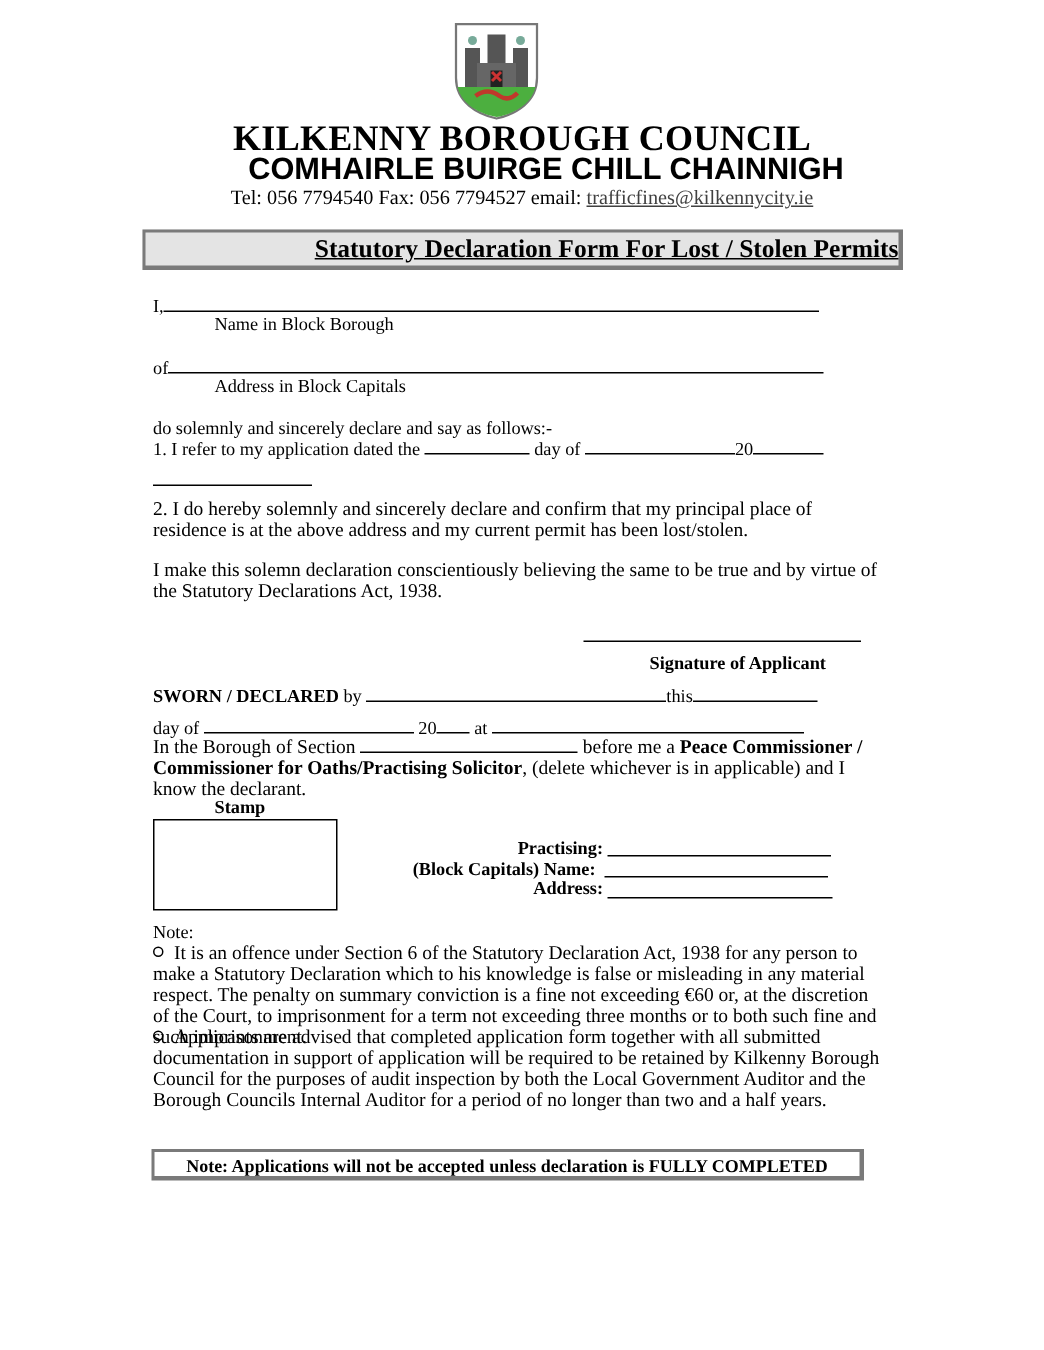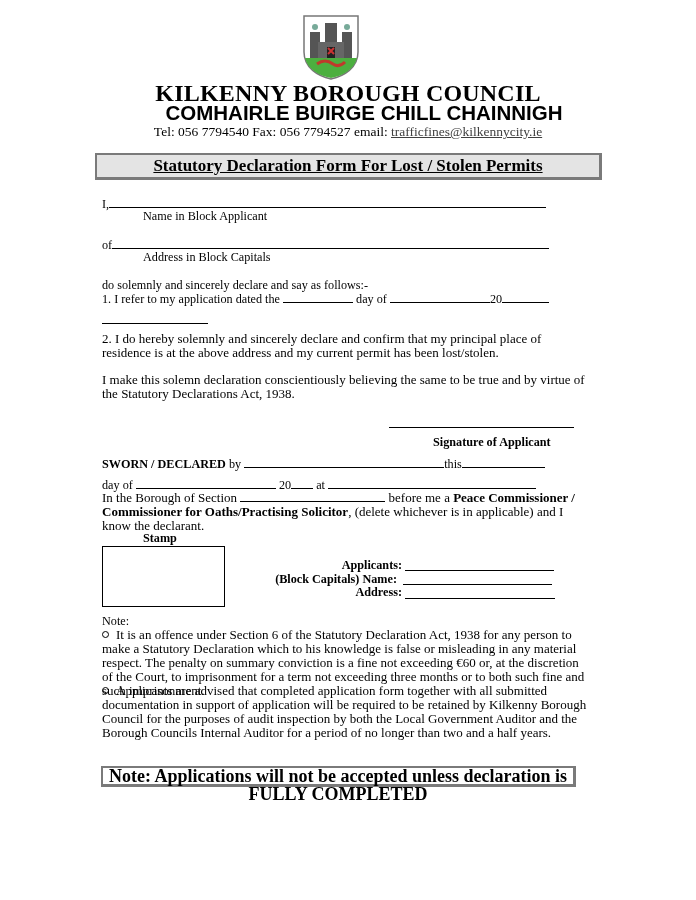--- a/index.html
+++ b/index.html
@@ -12,27 +12,27 @@
   .h1 { position:absolute; left:0; width:696px; text-align:center; top:82px;
         font-size:24px; font-weight:bold; line-height:22px; letter-spacing:0.2px; }
   .h2 { position:absolute; left:0; width:696px; text-align:center; top:101px;
         font-family:"Liberation Sans", "DejaVu Sans", sans-serif; font-size:20.5px;
         font-weight:bold; line-height:24px;padding-left:16px; }
   .contact { position:absolute; left:0; width:696px; text-align:center; top:124px;
         font-size:13.5px; line-height:16px; }
   .contact a { color:#404040; text-decoration:underline; }
   .titlebox { position:absolute; left:95px; top:153px; width:502px; height:22px;
         background:#e4e4e4; border:2px solid #7a7a7a; border-right-width:3px; border-bottom-width:3px;
-        text-align:center; }
+        text-align:right; }
   .titlebox span { font-size:17px; font-weight:bold; text-decoration:underline; line-height:22px; }
   .uline { display:inline-block; border-bottom:1px solid #000; height:11px; vertical-align:baseline; }
   .stamp { position:absolute; left:102px; top:546px; width:121px; height:59px; border:1px solid #000; }
   .notebox { position:absolute; left:101px; top:766px; width:470px; height:16px;
         border:2px solid #7a7a7a; border-right-width:3px; border-bottom-width:3px; text-align:center; }
-  .notebox span { font-size:18px; font-weight:bold; line-height:16px; }
+  .notebox span { font-size:12px; font-weight:bold; line-height:16px; }
   .bullet { display:inline-block; width:5px; height:5px; border:1.6px solid #000; border-radius:50%;
         margin-right:7px; vertical-align:1px; }
   .para { position:absolute; left:102px; width:490px; font-size:13px; line-height:14px; white-space:normal; }
 </style>
 </head>
 <body>
 
 <svg class="crest" viewBox="0 0 58 66">
   <path d="M2 2 H56 V38 C56 54 42 62 29 65 C16 62 2 54 2 38 Z" fill="#fff" stroke="#777" stroke-width="1.5"></path>
   <path d="M3 44 H55 C52 56 40 62 29 64 C18 62 6 56 3 44 Z" fill="#4caf3f"></path>
@@ -49,21 +49,21 @@
 
 <div class="h1">KILKENNY BOROUGH COUNCIL</div>
 <div class="h2">COMHAIRLE BUIRGE CHILL CHAINNIGH</div>
 <div class="contact"><span>Tel: 056 7794540 Fax: 056 7794527 email: </span><a>trafficfines@kilkennycity.ie</a></div>
 
 <div class="titlebox"><span>Statutory Declaration Form For Lost / Stolen Permits</span></div>
 
 <div class="abs t" style="left:102px;top:196px;">
   <span>I,</span><span class="uline" style="width:437px;"></span>
 </div>
-<div class="abs t" style="left:143px;top:209px;">Name in Block Applicant</div>
+<div class="abs t" style="left:143px;top:209px;">Name in Block Borough</div>
 
 <div class="abs t" style="left:102px;top:237px;">
   <span>of</span><span class="uline" style="width:437px;"></span>
 </div>
 <div class="abs t" style="left:143px;top:250px;">Address in Block Capitals</div>
 
 <div class="abs t" style="left:102px;top:278px;">do solemnly and sincerely declare and say as follows:-</div>
 <div class="abs t" style="left:102px;top:291px;">
   <span>1. I refer to my application dated the</span>
   <span class="uline" style="width:70px;"></span>
@@ -89,21 +89,21 @@
   <span class="uline" style="width:140px;"></span>
   <span>20</span><span class="uline" style="width:22px;"></span>
   <span>at</span>
   <span class="uline" style="width:208px;"></span>
 </div>
 <div class="para" style="top:490px;"><span>In the Borough of Section</span> <span class="uline" style="width:145px;"></span> <span>before me a</span> <span class="b">Peace Commissioner /</span> <span class="b">Commissioner for Oaths/Practising Solicitor</span><span>, (delete whichever is in applicable) and I know the</span> <span>declarant.</span></div>
 
 <div class="abs t b" style="left:143px;top:531px;">Stamp</div>
 <div class="stamp"></div>
 
-<div class="abs t b" style="left:274px;top:558px;width:128px;text-align:right;">Applicants:</div>
+<div class="abs t b" style="left:274px;top:558px;width:128px;text-align:right;">Practising:</div>
 <div class="abs" style="left:405px;top:570px;width:149px;border-top:1px solid #000;"></div>
 <div class="abs t b" style="left:262px;top:572px;width:135px;text-align:right;">(Block Capitals) Name:</div>
 <div class="abs" style="left:403px;top:584px;width:149px;border-top:1px solid #000;"></div>
 <div class="abs t b" style="left:274px;top:585px;width:128px;text-align:right;">Address:</div>
 <div class="abs" style="left:405px;top:598px;width:150px;border-top:1px solid #000;"></div>
 
 <div class="abs t" style="left:102px;top:614px;">Note:</div>
 <div class="para" style="top:628px;"><span class="bullet"></span><span>It is an offence under Section 6 of the Statutory Declaration Act, 1938 for any person to make a Statutory Declaration which to his knowledge is false or misleading in any material respect. The penalty on summary conviction is a fine not exceeding €60 or, at the discretion of the Court, to imprisonment for a term not exceeding three months or to both such fine and such imprisonment.</span></div>
 <div class="para" style="top:684px;"><span class="bullet"></span><span>Applicants are advised that completed application form together with all submitted documentation in support of application will be required to be retained by Kilkenny Borough Council for the purposes of audit inspection by both the Local Government Auditor and the Borough Councils Internal Auditor for a period of no longer than two and a half years.</span></div>
 

